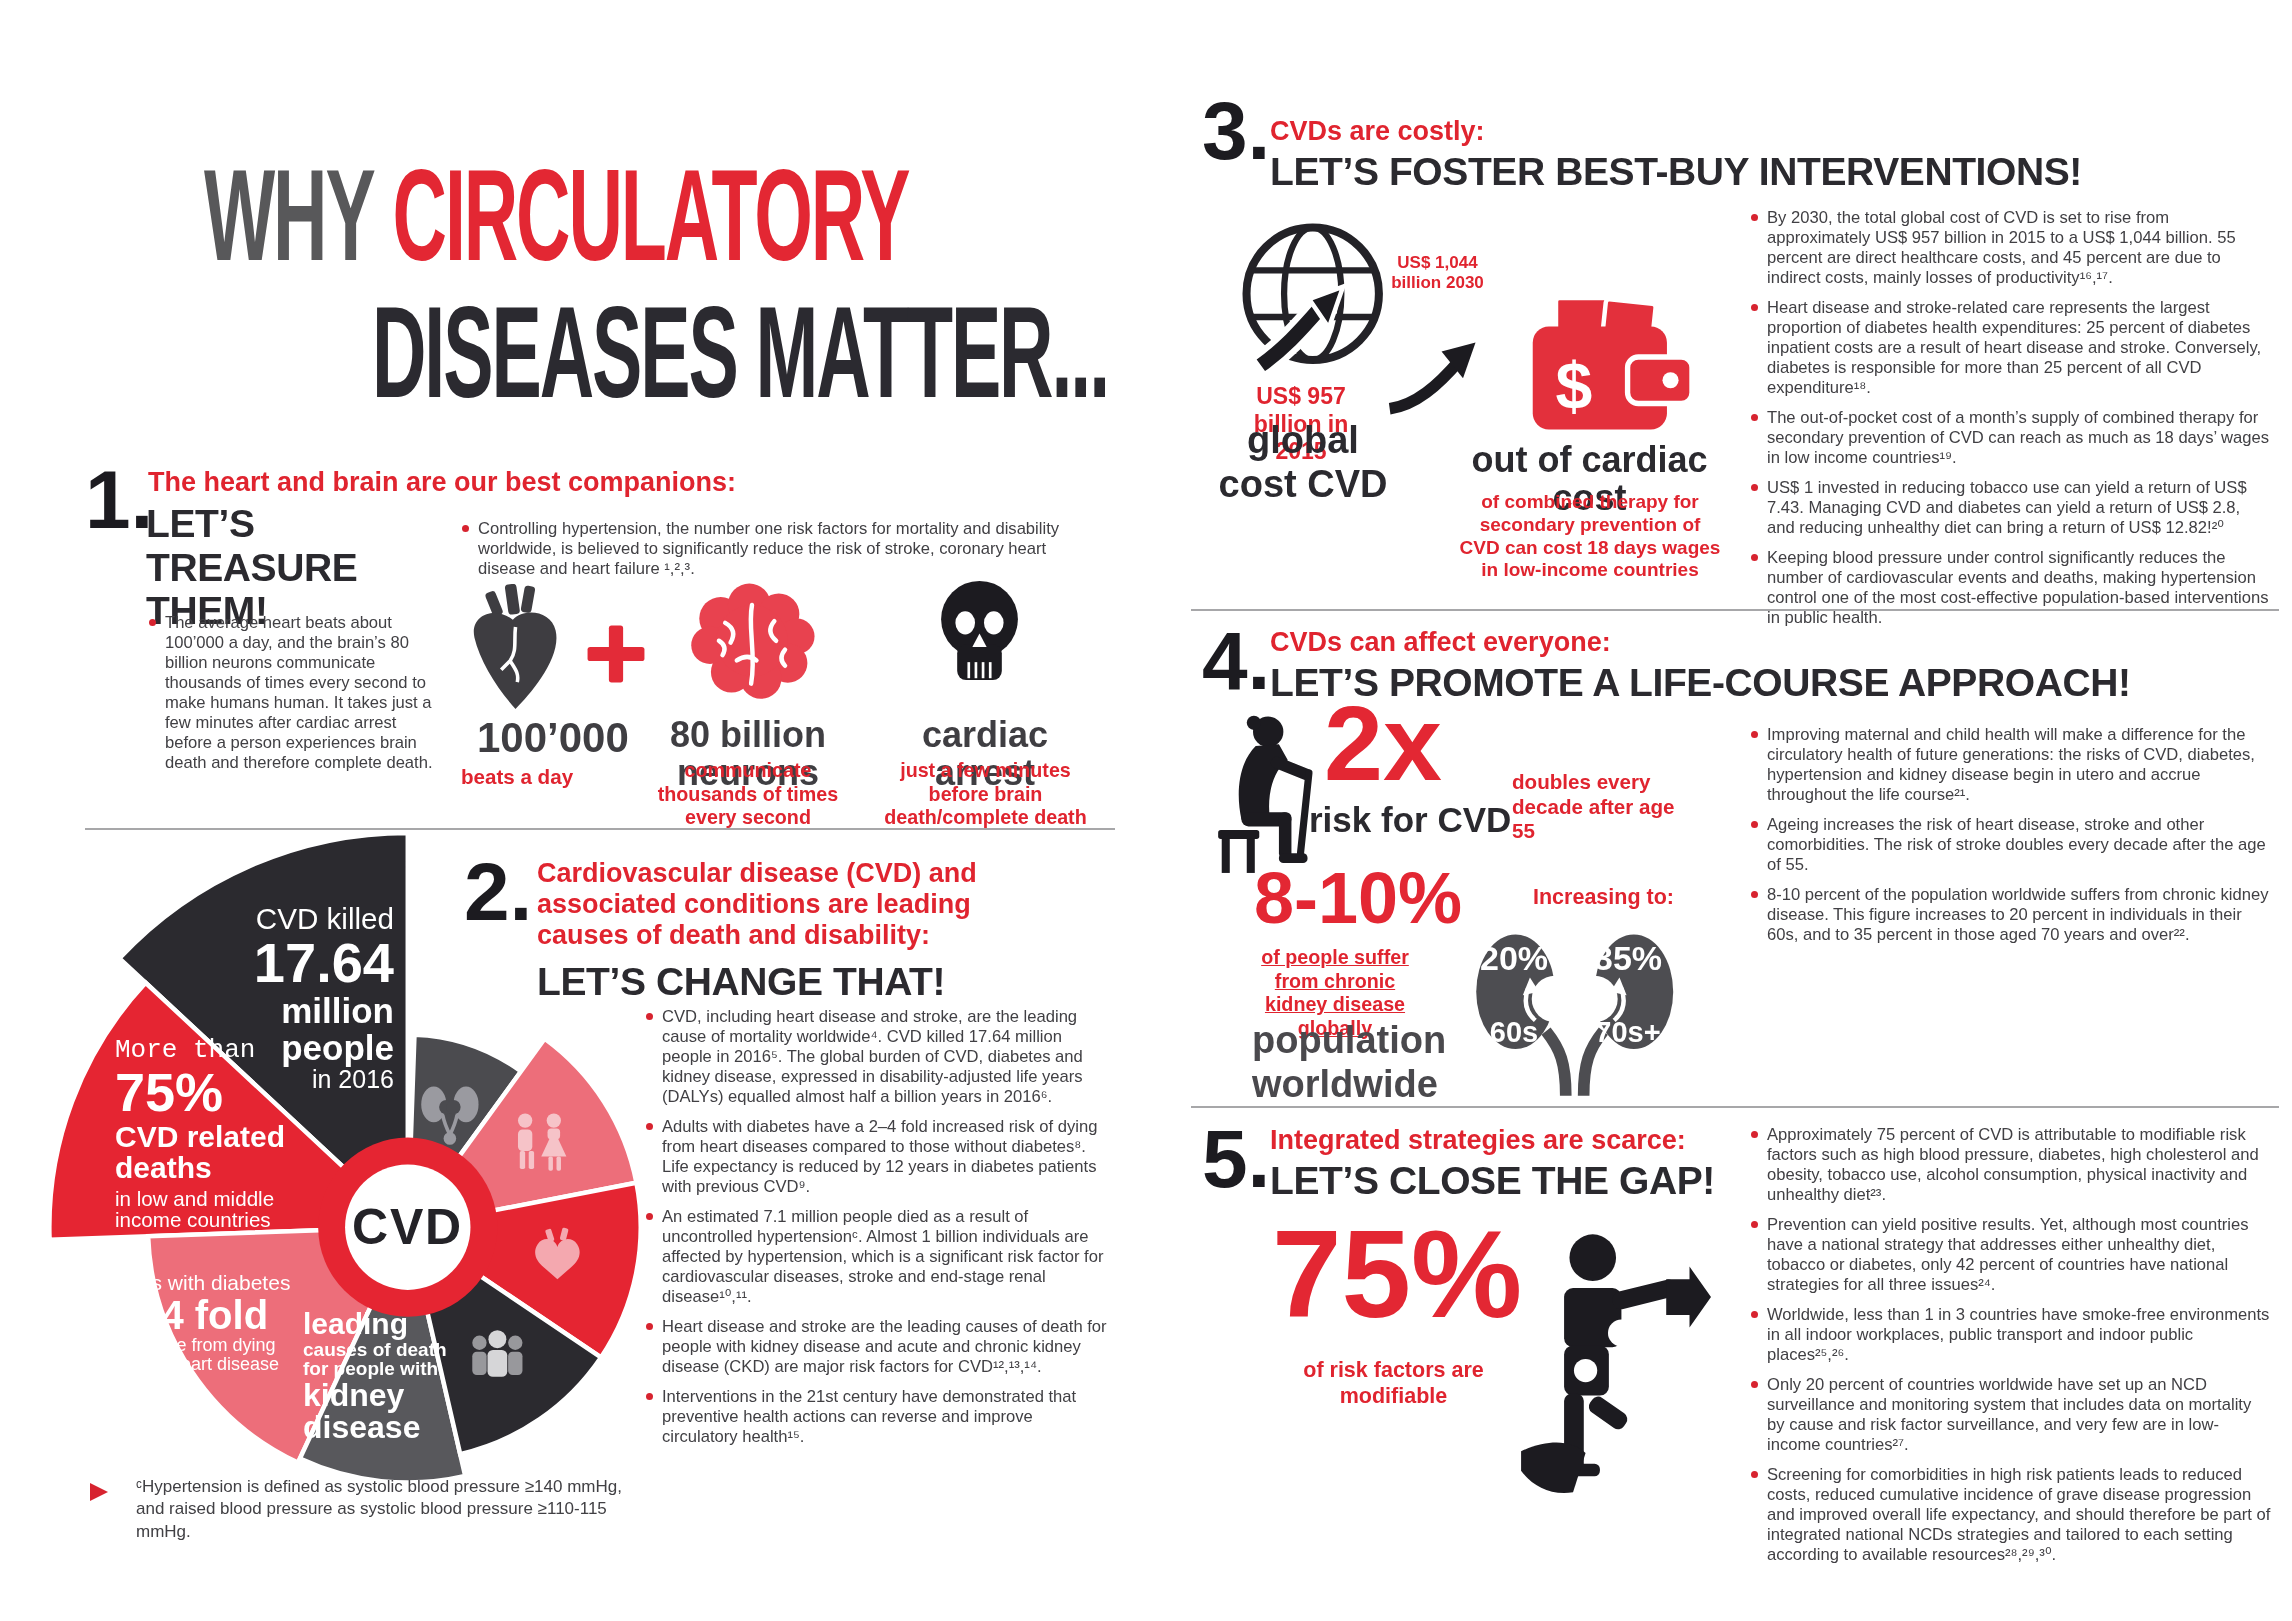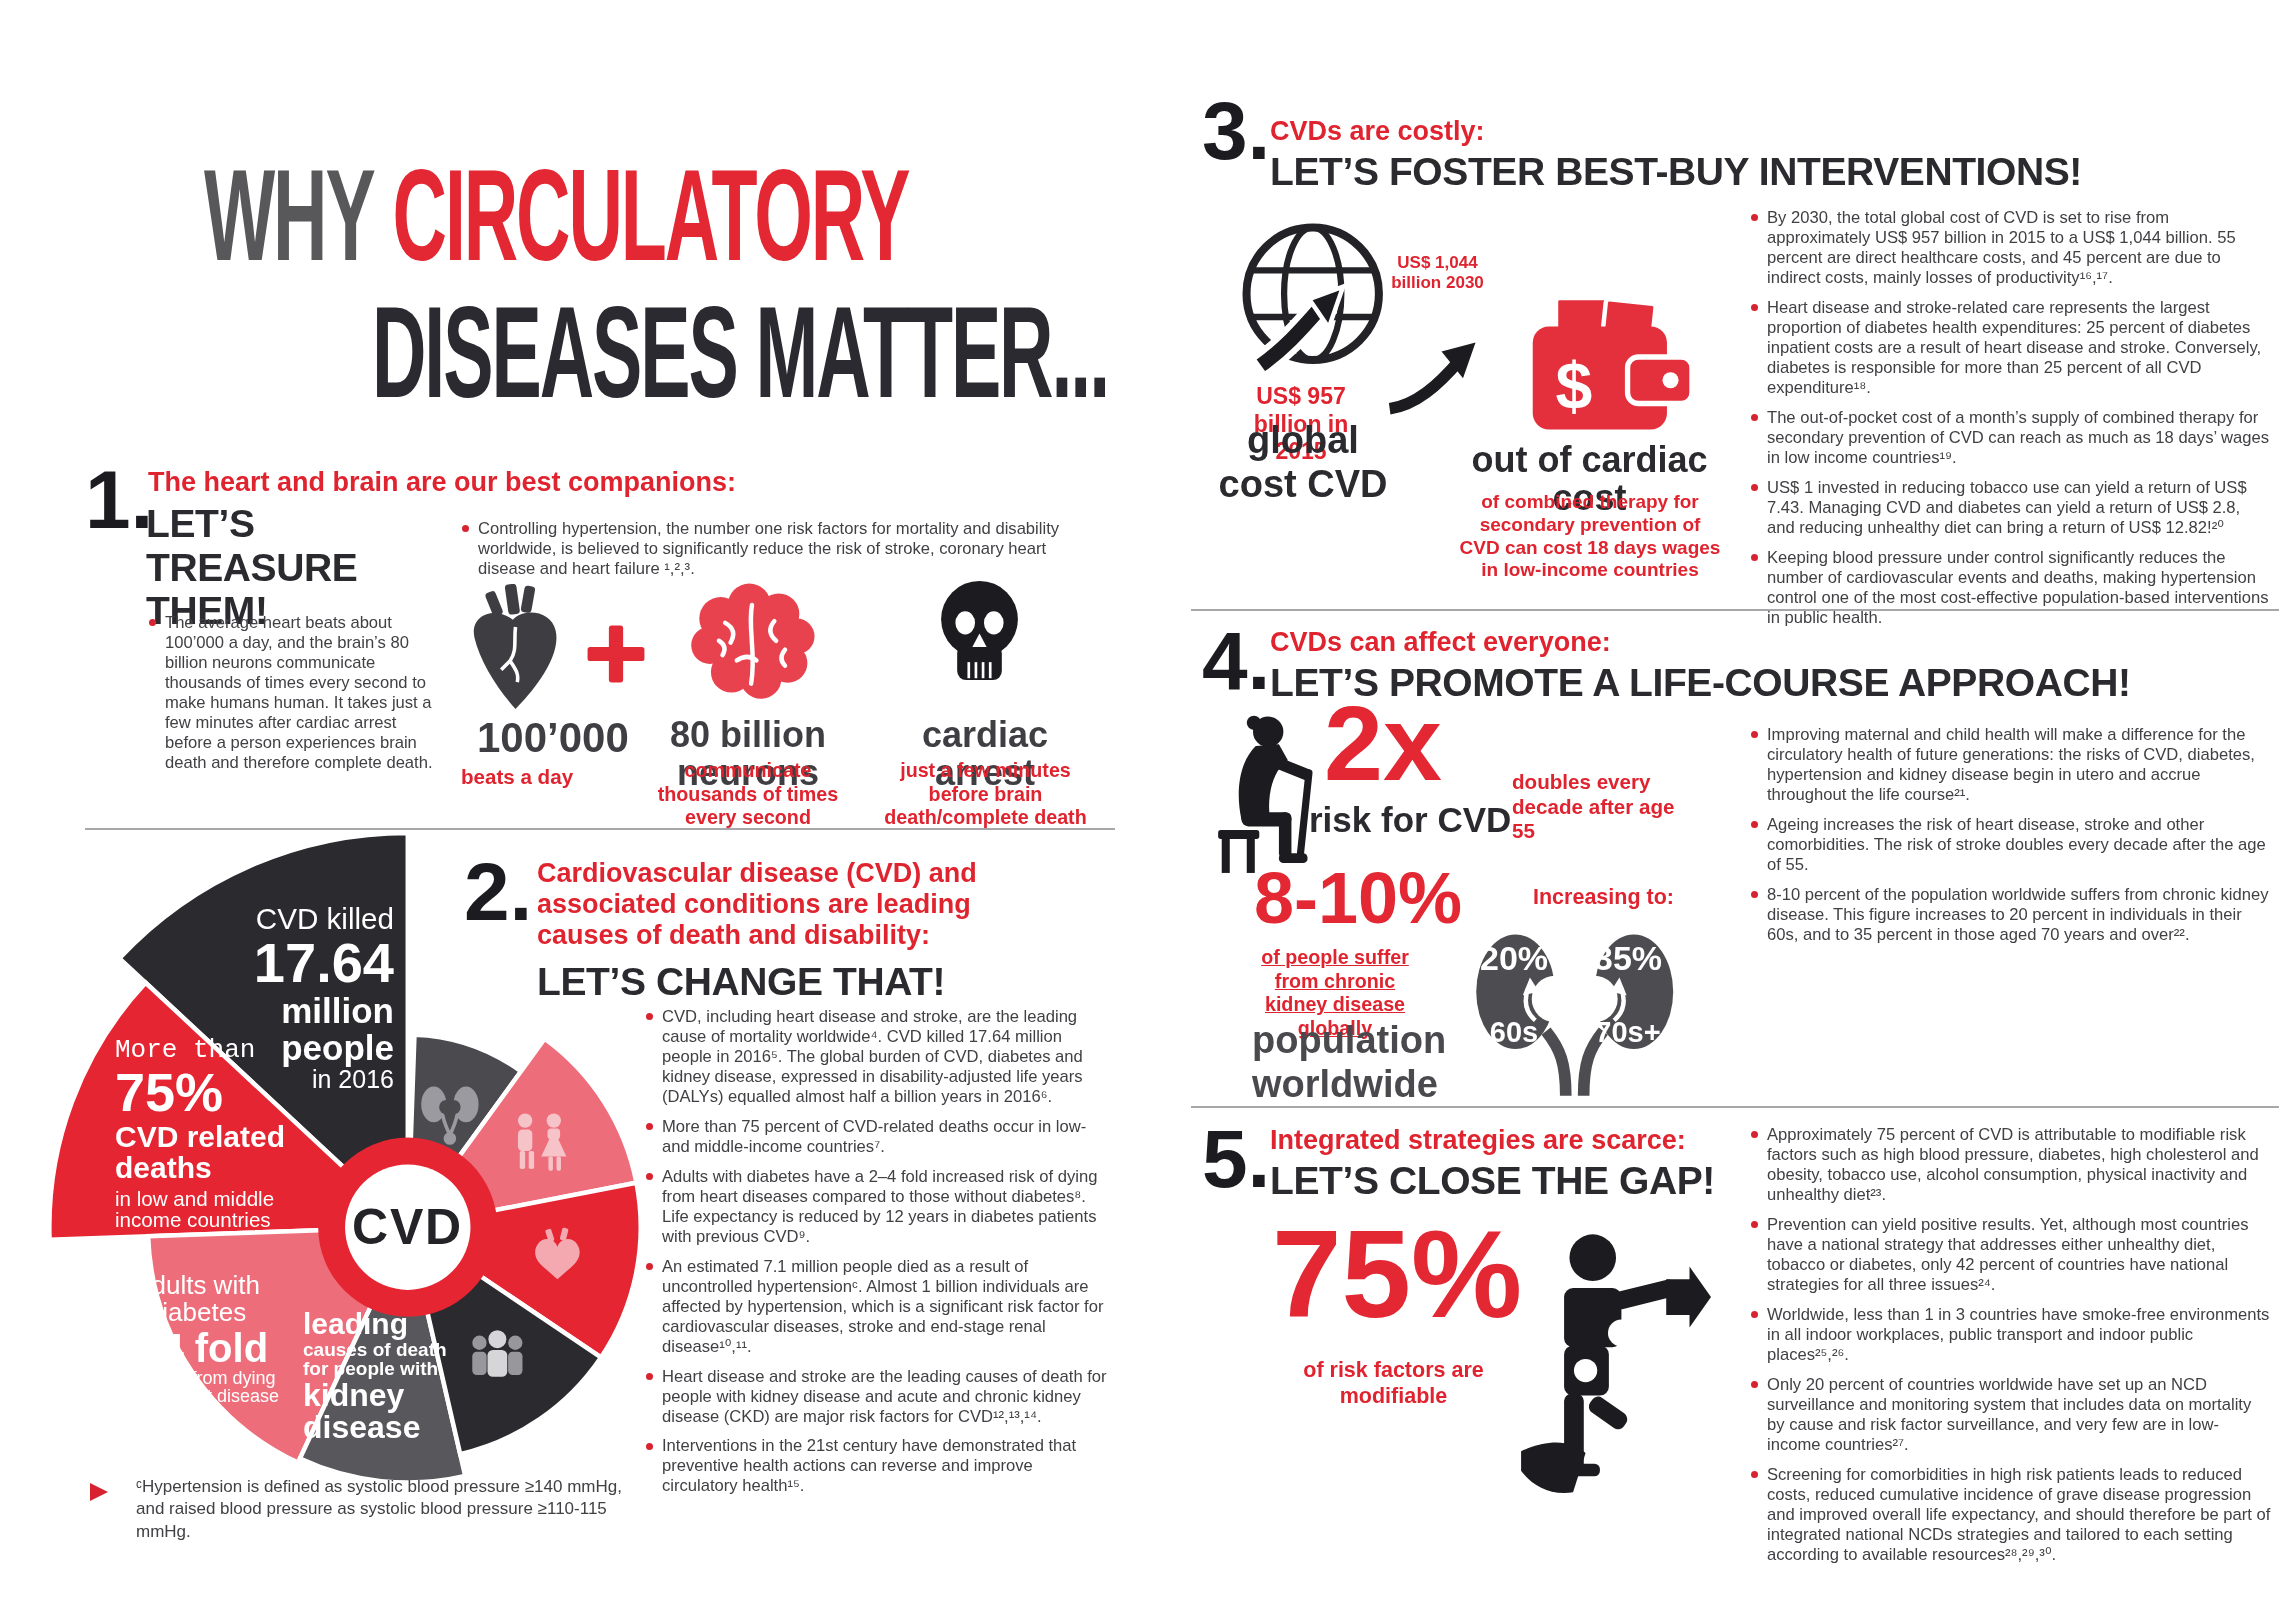--- a/index.html
+++ b/index.html
@@ -102,21 +102,20 @@
   <div class="abs statval" style="left:891px;top:716px;width:188px;font-size:36px;">cardiac arrest</div>
   <div class="abs statcap" style="left:878px;top:759px;width:215px;font-size:19.7px;">just a few minutes before brain death/complete death</div>
 
   <div class="divider" style="left:85px;top:828px;width:1030px;"></div>
 
   <div class="abs num" style="left:464px;top:851px;">2.</div>
   <div class="abs kicker" style="left:537px;top:858px;width:528px;">Cardiovascular disease (CVD) and associated conditions are leading causes of death and disability:</div>
   <div class="abs headline" style="left:537px;top:960px;">LET’S CHANGE THAT!</div>
   <div class="abs bullets" style="left:643px;top:1007px;width:470px;">
       <div class="bullet">CVD, including heart disease and stroke, are the leading cause of mortality worldwide⁴. CVD killed 17.64 million people in 2016⁵. The global burden of CVD, diabetes and kidney disease, expressed in disability-adjusted life years (DALYs) equalled almost half a billion years in 2016⁶.</div>
-      <div class="bullet">More than 75 percent of CVD-related deaths occur in low- and middle-income countries⁷.</div>
       <div class="bullet">Adults with diabetes have a 2–4 fold increased risk of dying from heart diseases compared to those without diabetes⁸. Life expectancy is reduced by 12 years in diabetes patients with previous CVD⁹.</div>
       <div class="bullet">An estimated 7.1 million people died as a result of uncontrolled hypertensionᶜ. Almost 1 billion individuals are affected by hypertension, which is a significant risk factor for cardiovascular diseases, stroke and end-stage renal disease¹⁰,¹¹.</div>
       <div class="bullet">Heart disease and stroke are the leading causes of death for people with kidney disease and acute and chronic kidney disease (CKD) are major risk factors for CVD¹²,¹³,¹⁴.</div>
       <div class="bullet">Interventions in the 21st century have demonstrated that preventive health actions can reverse and improve circulatory health¹⁵.</div>
     </div>
 
   <svg class="abs" style="left:27px;top:824px;" width="663" height="663" viewBox="0 0 740 740">
     <g stroke="#fff" stroke-width="5">
       <path d="M425,450 L103.2,149.9 A440,440 0 0 1 425,10 Z" fill="#2b2a2f"></path>
       <path d="M425,450 L25.2,463.9 A400,400 0 0 1 132.4,177.2 Z" fill="#e52532"></path>
@@ -173,21 +172,21 @@
     <div style="font-size:35px;font-weight:bold;">million people</div>
     <div style="font-size:25px;">in 2016</div>
   </div>
   <div class="abs pieLabel w" style="left:115px;top:1037px;width:193px;">
     <div style="font-size:26px;font-family:Liberation Mono, monospace;">More than</div>
     <div style="font-size:54px;font-weight:bold;">75%</div>
     <div style="font-size:30px;font-weight:bold;width:179px;">CVD related deaths</div>
     <div style="font-size:20.6px;margin-top:3.6px;width:188px;">in low and middle income countries</div>
   </div>
   <div class="abs pieLabel w" style="left:94px;top:1272px;width:206px;text-align:center;">
-    <div style="font-size:26px;">Adults with diabetes</div>
+    <div style="font-size:21px;">Adults with diabetes</div>
     <div style="font-size:40px;font-weight:bold;">2-4 fold</div>
     <div style="font-size:18px;width:179px;margin:0 auto;">increase from dying from a heart disease</div>
   </div>
   <div class="abs pieLabel w" style="left:303px;top:1308px;width:161px;">
     <div style="font-size:30px;font-weight:bold;">leading</div>
     <div style="font-size:19px;font-weight:bold;width:152px;">causes of death for people with</div>
     <div style="font-size:32px;font-weight:bold;width:134px;line-height:1.0;">kidney disease</div>
   </div>
   <div class="abs" style="left:345px;top:1198px;width:125px;text-align:center;font-size:50px;font-weight:bold;color:#242328;letter-spacing:1.8px;">CVD</div>
 

